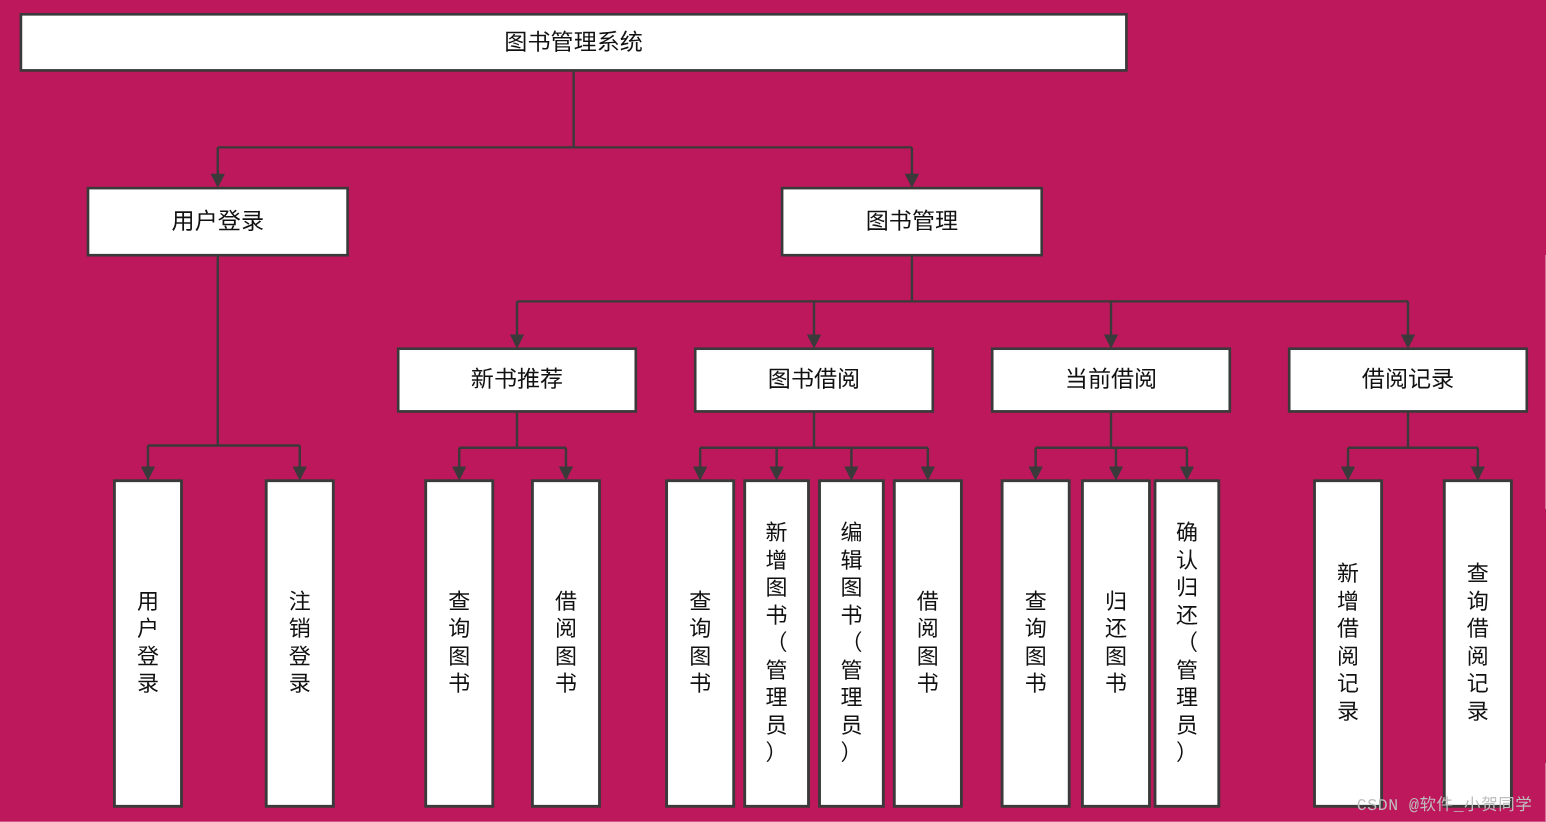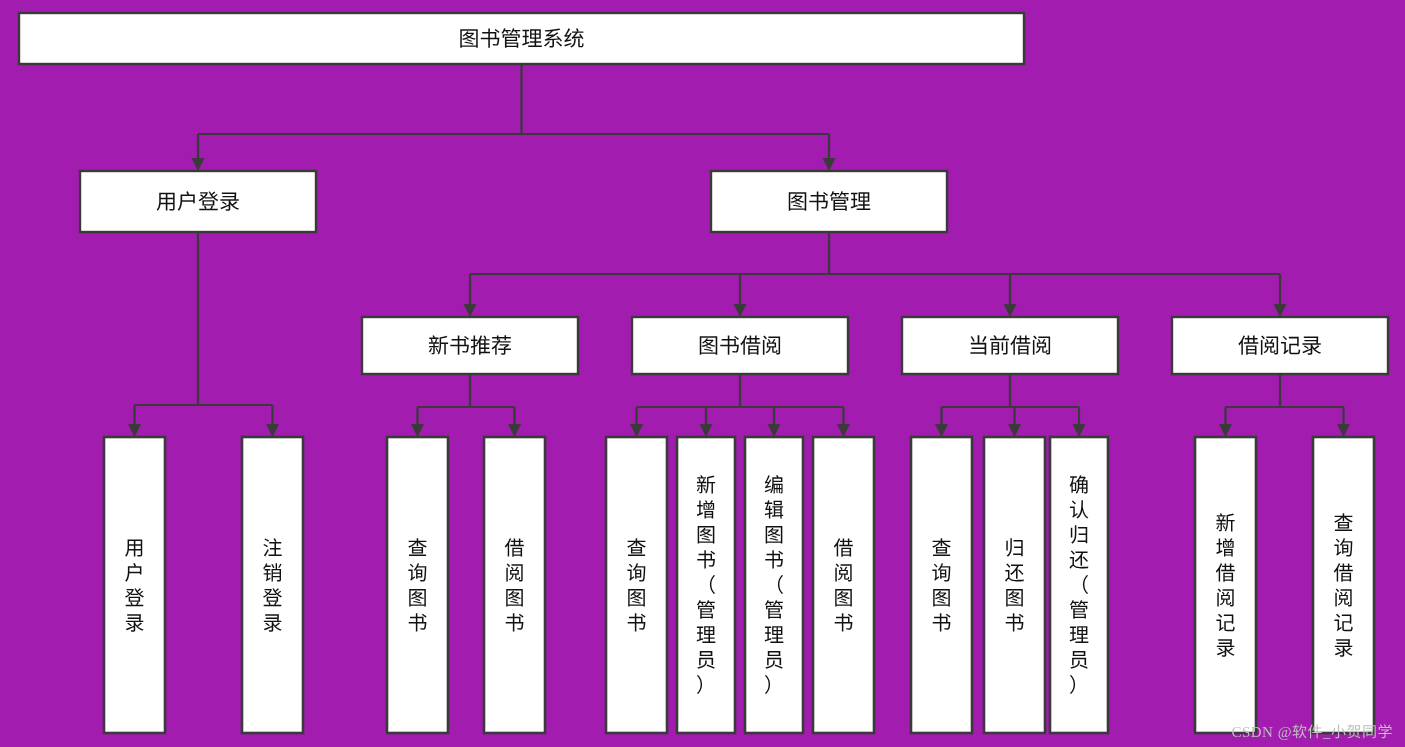--- a/index.html
+++ b/index.html
@@ -11,21 +11,21 @@
   body {
     width: 1405px;
     height: 747px;
     overflow: hidden;
     font-family: "DejaVu Sans", "Liberation Sans", sans-serif;
   }
   #diagram-root {
     position: relative;
     width: 1405px;
     height: 747px;
-    background: #a21caf;
+    background: #be185d;
   }
   svg#tree-svg {
     position: absolute;
     left: 0;
     top: 0;
     width: 1405px;
     height: 747px;
     display: block;
   }
   .node-box {
@@ -57,21 +57,21 @@
     font-size: 20px;
     text-anchor: middle;
   }
   .watermark {
     position: absolute;
     right: 12px;
     bottom: 6px;
     color: #bfbfbf;
     font-size: 15px;
     letter-spacing: 0.5px;
-    font-family: Liberation Serif, serif;
+    font-family: Liberation Mono, monospace;
     white-space: nowrap;
     user-select: none;
   }
 </style>
 </head>
 <body>
 
 <div id="diagram-root">
   <svg id="tree-svg" viewBox="0 0 1405 747">
     <g id="edges-layer">

